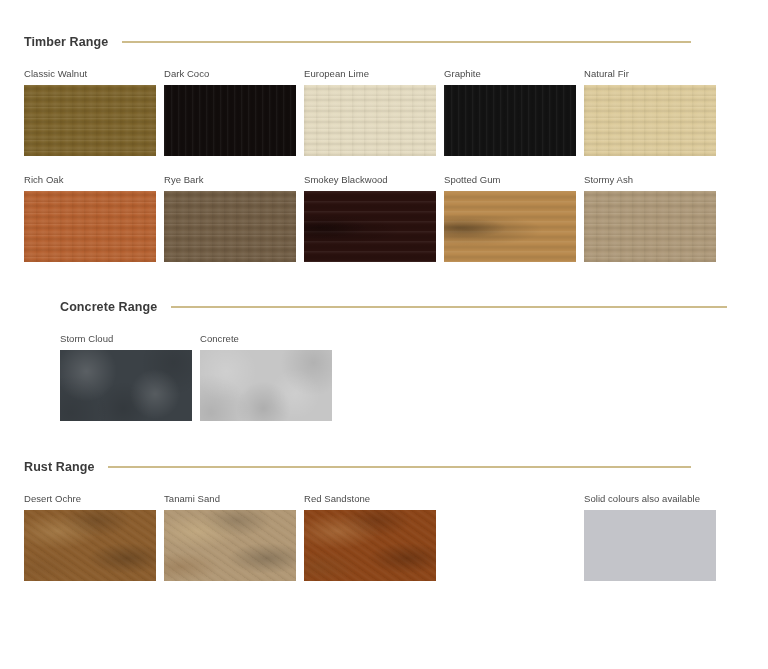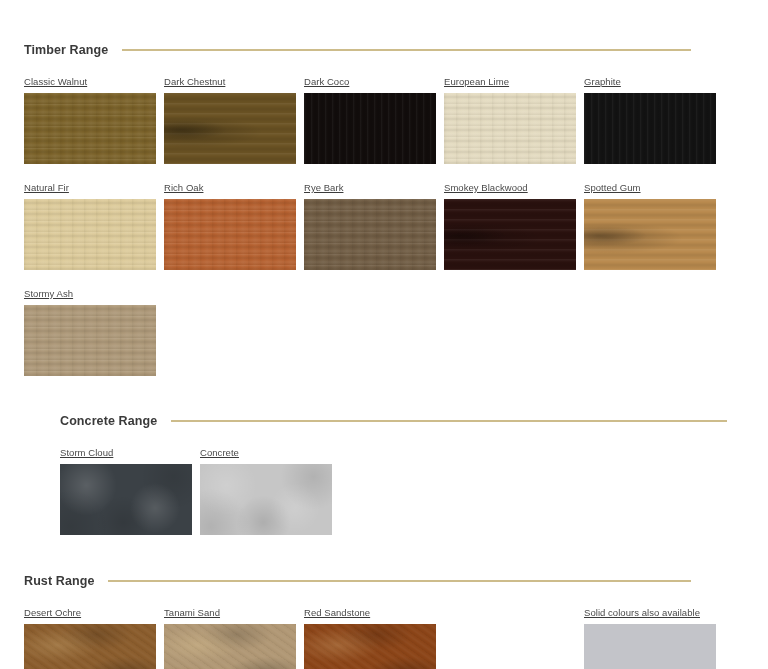--- a/index.html
+++ b/index.html
@@ -49,21 +49,20 @@
   .swatch-grid {
     display: flex;
     flex-wrap: wrap;
     align-content: flex-start;
   }
   .swatch {
     width: 140px;
     margin-right: 0px;
     margin-bottom: 17px;
     box-sizing: border-box;
-    text-decoration: underline;
   }
   .swatch-label {
     font-size: 9.5px;
     color: #4a4a4a;
     line-height: 14px;
     margin-bottom: 4px;
     white-space: nowrap;
     letter-spacing: 0.05px;
   }
   .swatch-chip {
@@ -130,21 +129,21 @@
       radial-gradient(ellipse 50% 35% at 12% 80%, rgba(120,80,40,0.28) 0%, rgba(120,80,40,0) 60%),
       repeating-linear-gradient(35deg,
         rgba(0,0,0,0.05) 0px, rgba(0,0,0,0) 2px,
         rgba(255,255,255,0.04) 4px, rgba(255,255,255,0) 7px);
   }
   .grain-flat {
     background-image: none;
   }
 
   
-  .section-timber { padding-top: 39px; }
+  .section-timber { padding-top: 31px; }
   .section-concrete { padding-top: 17px; margin-left: 36px; }
   .section-rust { padding-top: 18px; }
   .grid-gap-top { margin-top: 14px; }
 </style>
 </head>
 <body>
 
 <div class="page">
 
   <div class="section section-timber">
@@ -153,26 +152,20 @@
       <div class="section-rule"></div>
     </div>
     <div class="swatch-grid grid-gap-top">
         <div class="swatch">
           <div class="swatch-label">Classic Walnut</div>
           <div class="swatch-chip" style="background-color: rgb(122, 97, 40);">
             <div class="grain grain-h"></div>
           </div>
         </div>
         <div class="swatch">
-          <div class="swatch-label">Dark Chestnut</div>
-          <div class="swatch-chip" style="background-color: rgb(106, 82, 35);">
-            <div class="grain grain-arc"></div>
-          </div>
-        </div>
-        <div class="swatch">
           <div class="swatch-label">Dark Coco</div>
           <div class="swatch-chip" style="background-color: rgb(18, 13, 12);">
             <div class="grain grain-v"></div>
           </div>
         </div>
         <div class="swatch">
           <div class="swatch-label">European Lime</div>
           <div class="swatch-chip" style="background-color: rgb(228, 219, 192);">
             <div class="grain grain-h"></div>
           </div>

